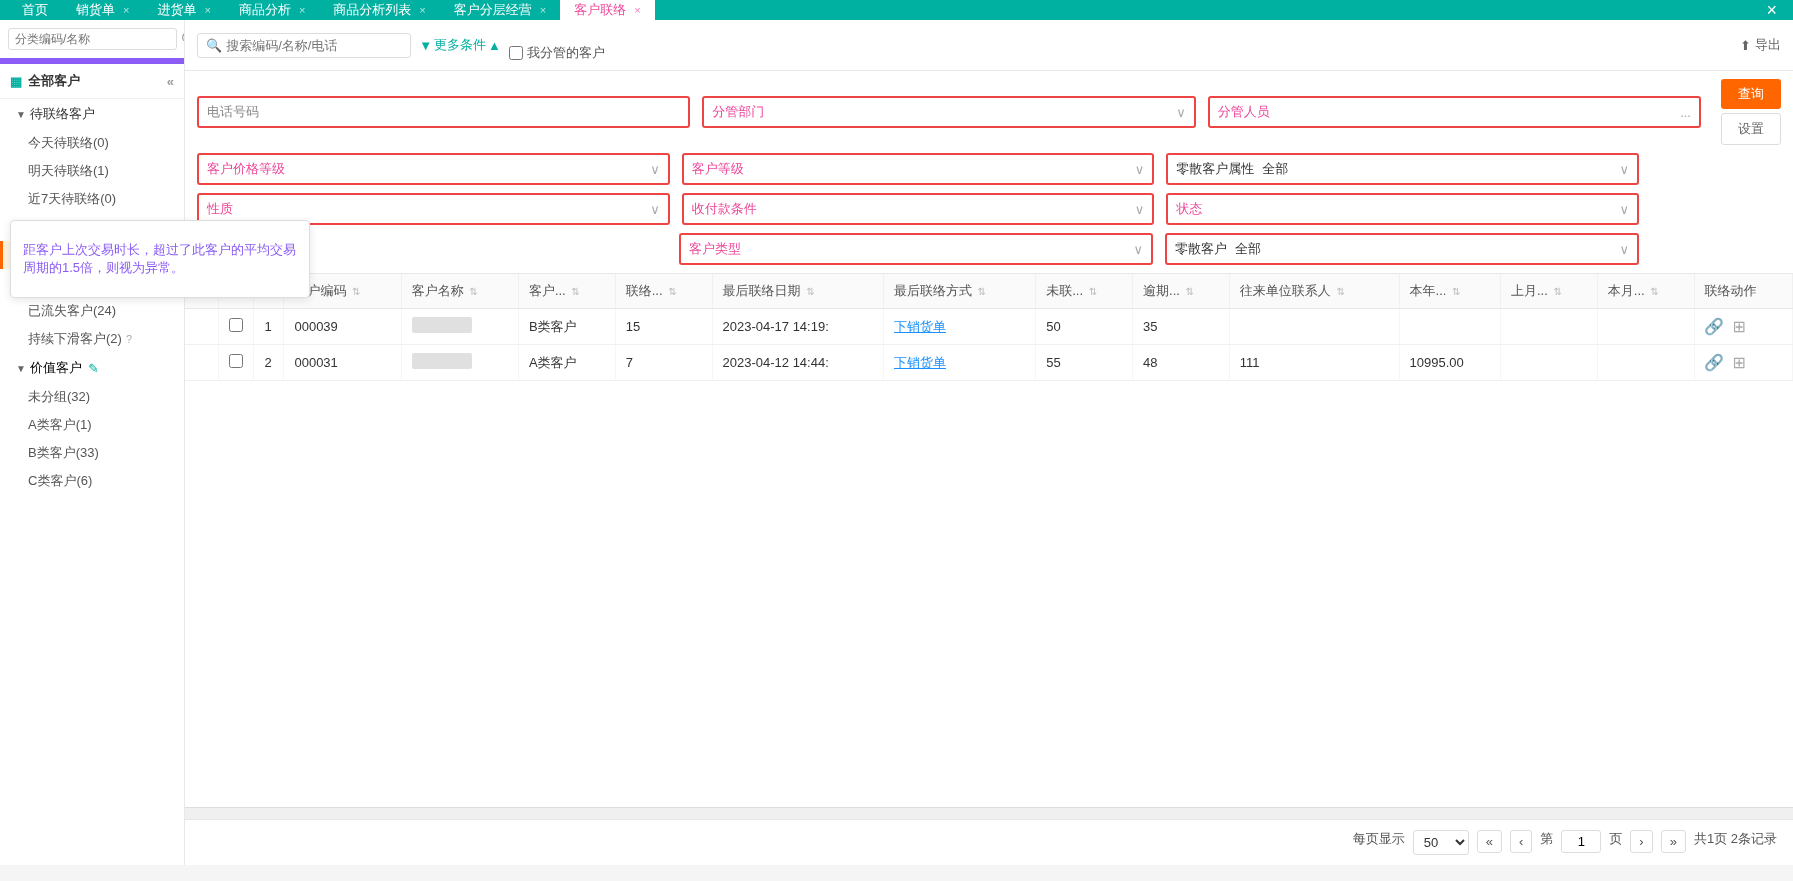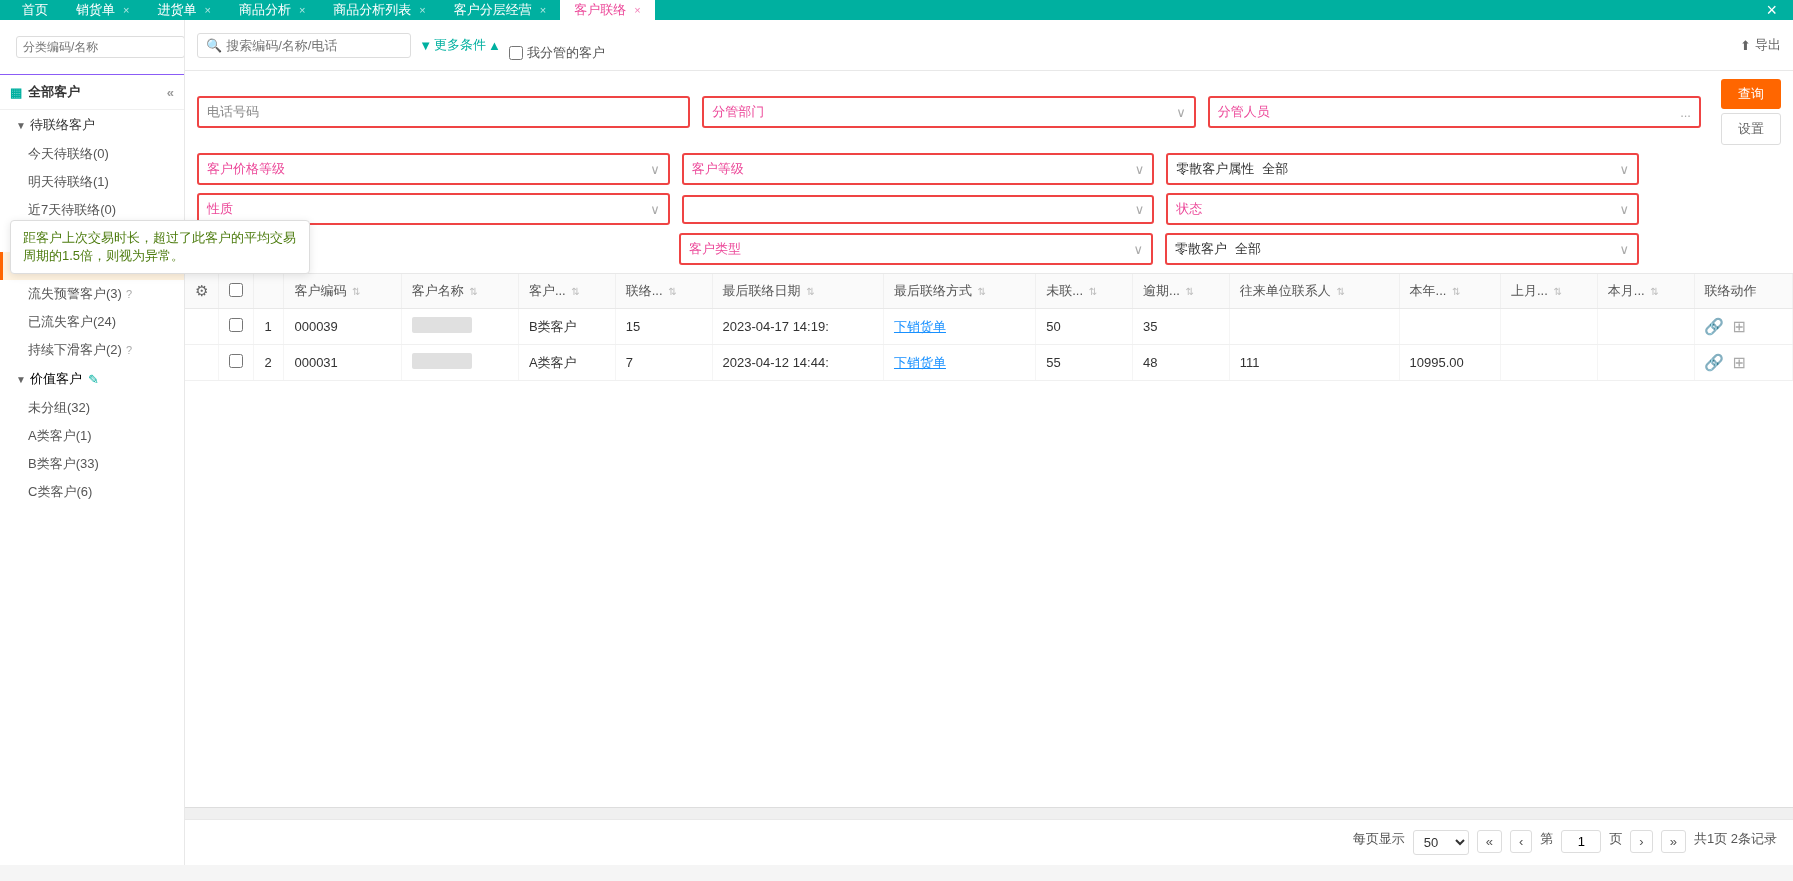--- a/index.html
+++ b/index.html
@@ -33,22 +33,22 @@
 
     
     .sidebar {
       width: 185px; background: white;
       border-right: 1px solid #e8e8e8;
       display: flex; flex-direction: column;
       overflow-y: auto;
       flex-shrink: 0;
     }
     .sidebar-search {
-      display: flex; align-items: center; padding: 16px;
-      border-bottom: 1px solid #8b5cf6;
+      display: flex; align-items: center; padding: 8px;
+      border-bottom: 6px solid #8b5cf6;
       gap: 4px;
     }
     .sidebar-search input {
       flex: 1; border: 1px solid #ddd; border-radius: 3px;
       padding: 3px 6px; font-size: 12px; outline: none;
     }
     .sidebar-search .search-icon { color: #999; cursor: pointer; }
 
     .sidebar-section-header {
       display: flex; align-items: center; padding: 8px 10px;
@@ -71,23 +71,23 @@
     }
     .sidebar-item.active { background: #fff3e0; color: #ff6600; font-weight: bold; border-left: 3px solid #ff6600; }
 
     
     .tooltip-box {
       position: absolute;
       top: 220px; left: 10px;
       background: white;
       border: 1px solid #ddd;
       border-radius: 4px;
-      padding: 8px 12px;
+      padding: 20px 12px;
       font-size: 12px;
-      color: #4d7c0f;
+      color: #8b5cf6;
       max-width: 300px;
       box-shadow: 0 2px 8px rgba(0,0,0,0.1);
       z-index: 100;
     }
 
     
     .sidebar-value-header {
       display: flex; align-items: center; padding: 6px 10px 6px 16px;
       cursor: pointer;
     }
@@ -387,20 +387,21 @@
         </div>
         <div style="width:130px;"></div>
       </div>
 
       <div class="filter-row">
         <div class="filter-field" style="flex:1;">
           <span class="value">性质</span>
           <span class="chevron">∨</span>
         </div>
         <div class="filter-field" style="flex:1;">
+          <span class="value">收付款条件</span>
           <span class="chevron">∨</span>
         </div>
         <div class="filter-field" style="flex:1;">
           <span class="value">状态</span>
           <span class="chevron">∨</span>
         </div>
         <div style="width:130px;"></div>
       </div>
 
       <div class="filter-row">

